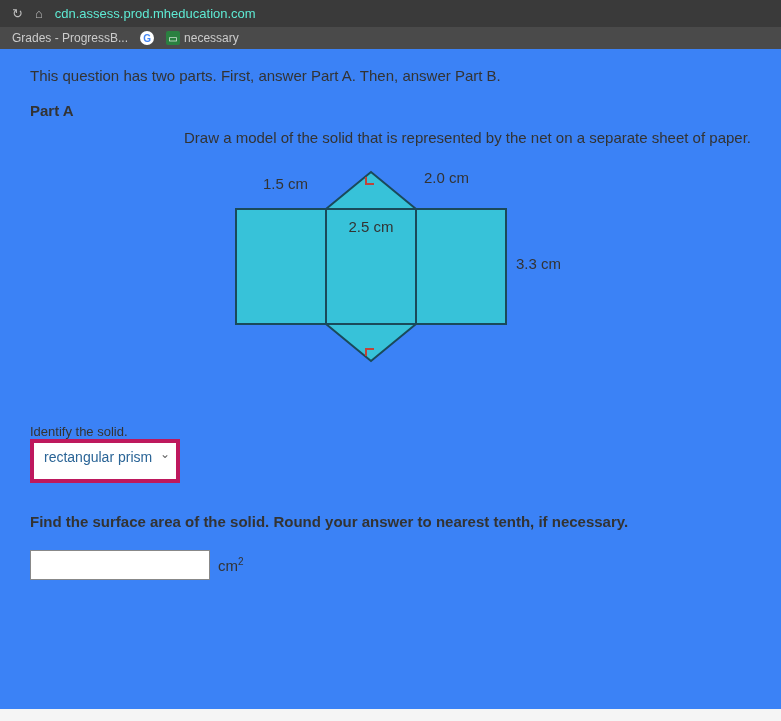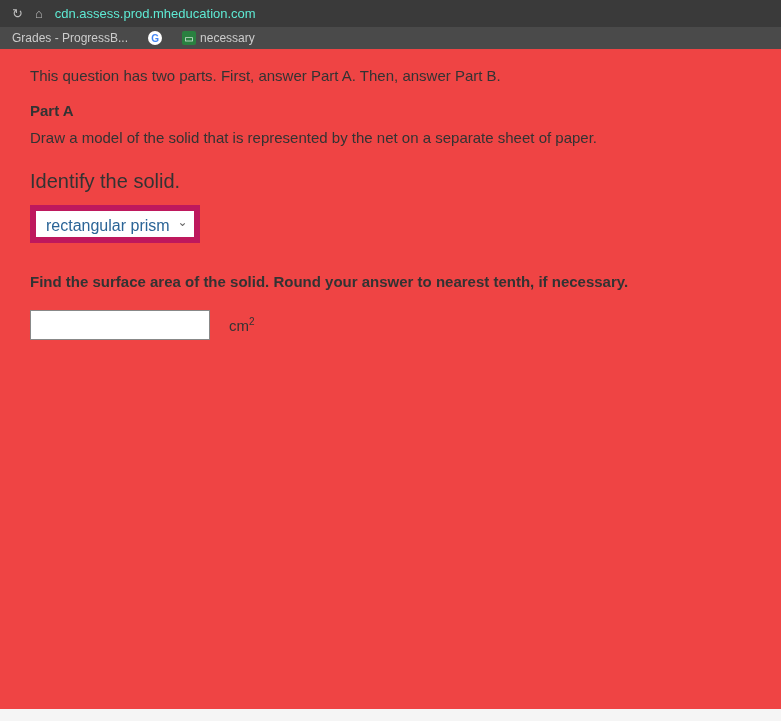--- a/index.html
+++ b/index.html
@@ -22,21 +22,21 @@
     }
     .browser-bar .url { color: #5eead4; }
     .browser-bar .icon-placeholder { color: #bbb; }
     .bookmarks-bar {
       background: #4a4a4a;
       color: #ccc;
       padding: 4px 12px;
       font-size: 12px;
       display: flex;
       align-items: center;
-      gap: 20px;
+      gap: 12px;
     }
     .bookmarks-bar span { display: inline-flex; align-items: center; gap: 4px; }
     .bookmarks-bar .g-icon {
       background: #fff;
       color: #4285f4;
       border-radius: 50%;
       width: 14px;
       height: 14px;
       display: inline-flex;
       align-items: center;
@@ -49,49 +49,50 @@
       color: #fff;
       width: 14px;
       height: 14px;
       display: inline-flex;
       align-items: center;
       justify-content: center;
       font-size: 10px;
       border-radius: 2px;
     }
     .content {
-      background: #ef4444;
+      background: #3b82f6;
       padding: 18px 30px;
       min-height: 660px;
     }
     .question-intro {
       font-size: 15px;
       color: #333;
       margin-bottom: 16px;
     }
     .part-label {
       font-weight: bold;
       font-size: 15px;
       margin-bottom: 10px;
       margin-top: 18px;
     }
     .instruction {
       font-size: 15px;
-      margin-bottom: 24px;
+      margin-bottom: 8px;
+      text-align: right;
     }
     .figure-row {
       display: flex;
       justify-content: center;
       margin: 8px 0 30px 0;
     }
-    .identify-label { font-size: 20px; margin-bottom: 12px; }
+    .identify-label { font-size: 13px; }
     .select-box {
-      border: 6px solid #be185d;
-      padding: 6px 24px 2px 10px;
-      font-size: 16px;
+      border: 4px solid #be185d;
+      padding: 6px 24px 14px 10px;
+      font-size: 14px;
       color: #2a6496;
       background: #fff;
       display: inline-block;
       position: relative;
       cursor: pointer;
       margin-bottom: 30px;
     }
     .select-box::after {
       content: "⌄";
       position: absolute;
@@ -106,21 +107,21 @@
       align-items: center;
       gap: 8px;
     }
     .num-input {
       border: 1px solid #888;
       width: 180px;
       height: 30px;
       padding: 4px 8px;
       font-size: 14px;
     }
-    .unit { font-size: 15px; margin-left: 11px; }
+    .unit { font-size: 15px; }
     .unit sup { font-size: 10px; }
     svg text {
       font-family: Arial, sans-serif;
       font-size: 15px;
       fill: #333;
     }
   </style>
 </head>
 <body>
 
@@ -139,20 +140,43 @@
       <span>necessary</span>
     </span>
 </div>
 
 <div class="content">
   <div class="question-intro">This question has two parts. First, answer Part A. Then, answer Part B.</div>
 
   <div class="part-label">Part A</div>
   <div class="instruction">Draw a model of the solid that is represented by the net on a separate sheet of paper.</div>
 
+  <div class="figure-row">
+    <svg width="370" height="240">
+
+      <rect x="30" y="55" width="90" height="115" fill="#37c2d9" stroke="#1a4a5a" stroke-width="2"></rect>
+
+      <rect x="120" y="55" width="90" height="115" fill="#37c2d9" stroke="#1a4a5a" stroke-width="2"></rect>
+
+      <rect x="210" y="55" width="90" height="115" fill="#37c2d9" stroke="#1a4a5a" stroke-width="2"></rect>
+
+      <polygon points="120,55 210,55 165,18" fill="#37c2d9" stroke="#1a4a5a" stroke-width="2"></polygon>
+
+      <polygon points="120,170 210,170 165,207" fill="#37c2d9" stroke="#1a4a5a" stroke-width="2"></polygon>
+
+      <polyline points="160,23 160,30 168,30" fill="none" stroke="#c0443a" stroke-width="2"></polyline>
+
+      <polyline points="160,202 160,195 168,195" fill="none" stroke="#c0443a" stroke-width="2"></polyline>
+
+      <text x="102" y="35" text-anchor="end">1.5 cm</text>
+      <text x="218" y="29" text-anchor="start">2.0 cm</text>
+      <text x="165" y="78" text-anchor="middle">2.5 cm</text>
+      <text x="310" y="115" text-anchor="start">3.3 cm</text>
+    </svg>
+  </div>
 
   <div class="identify-label">Identify the solid.</div>
   <div class="select-box">rectangular prism</div>
 
   <div class="partb-instruction">Find the surface area of the solid. Round your answer to nearest tenth, if necessary.</div>
   <div class="input-row">
     <input class="num-input" type="text" value="" style="">
     <span class="unit"><span>cm</span><sup>2</sup></span>
   </div>
 </div>

